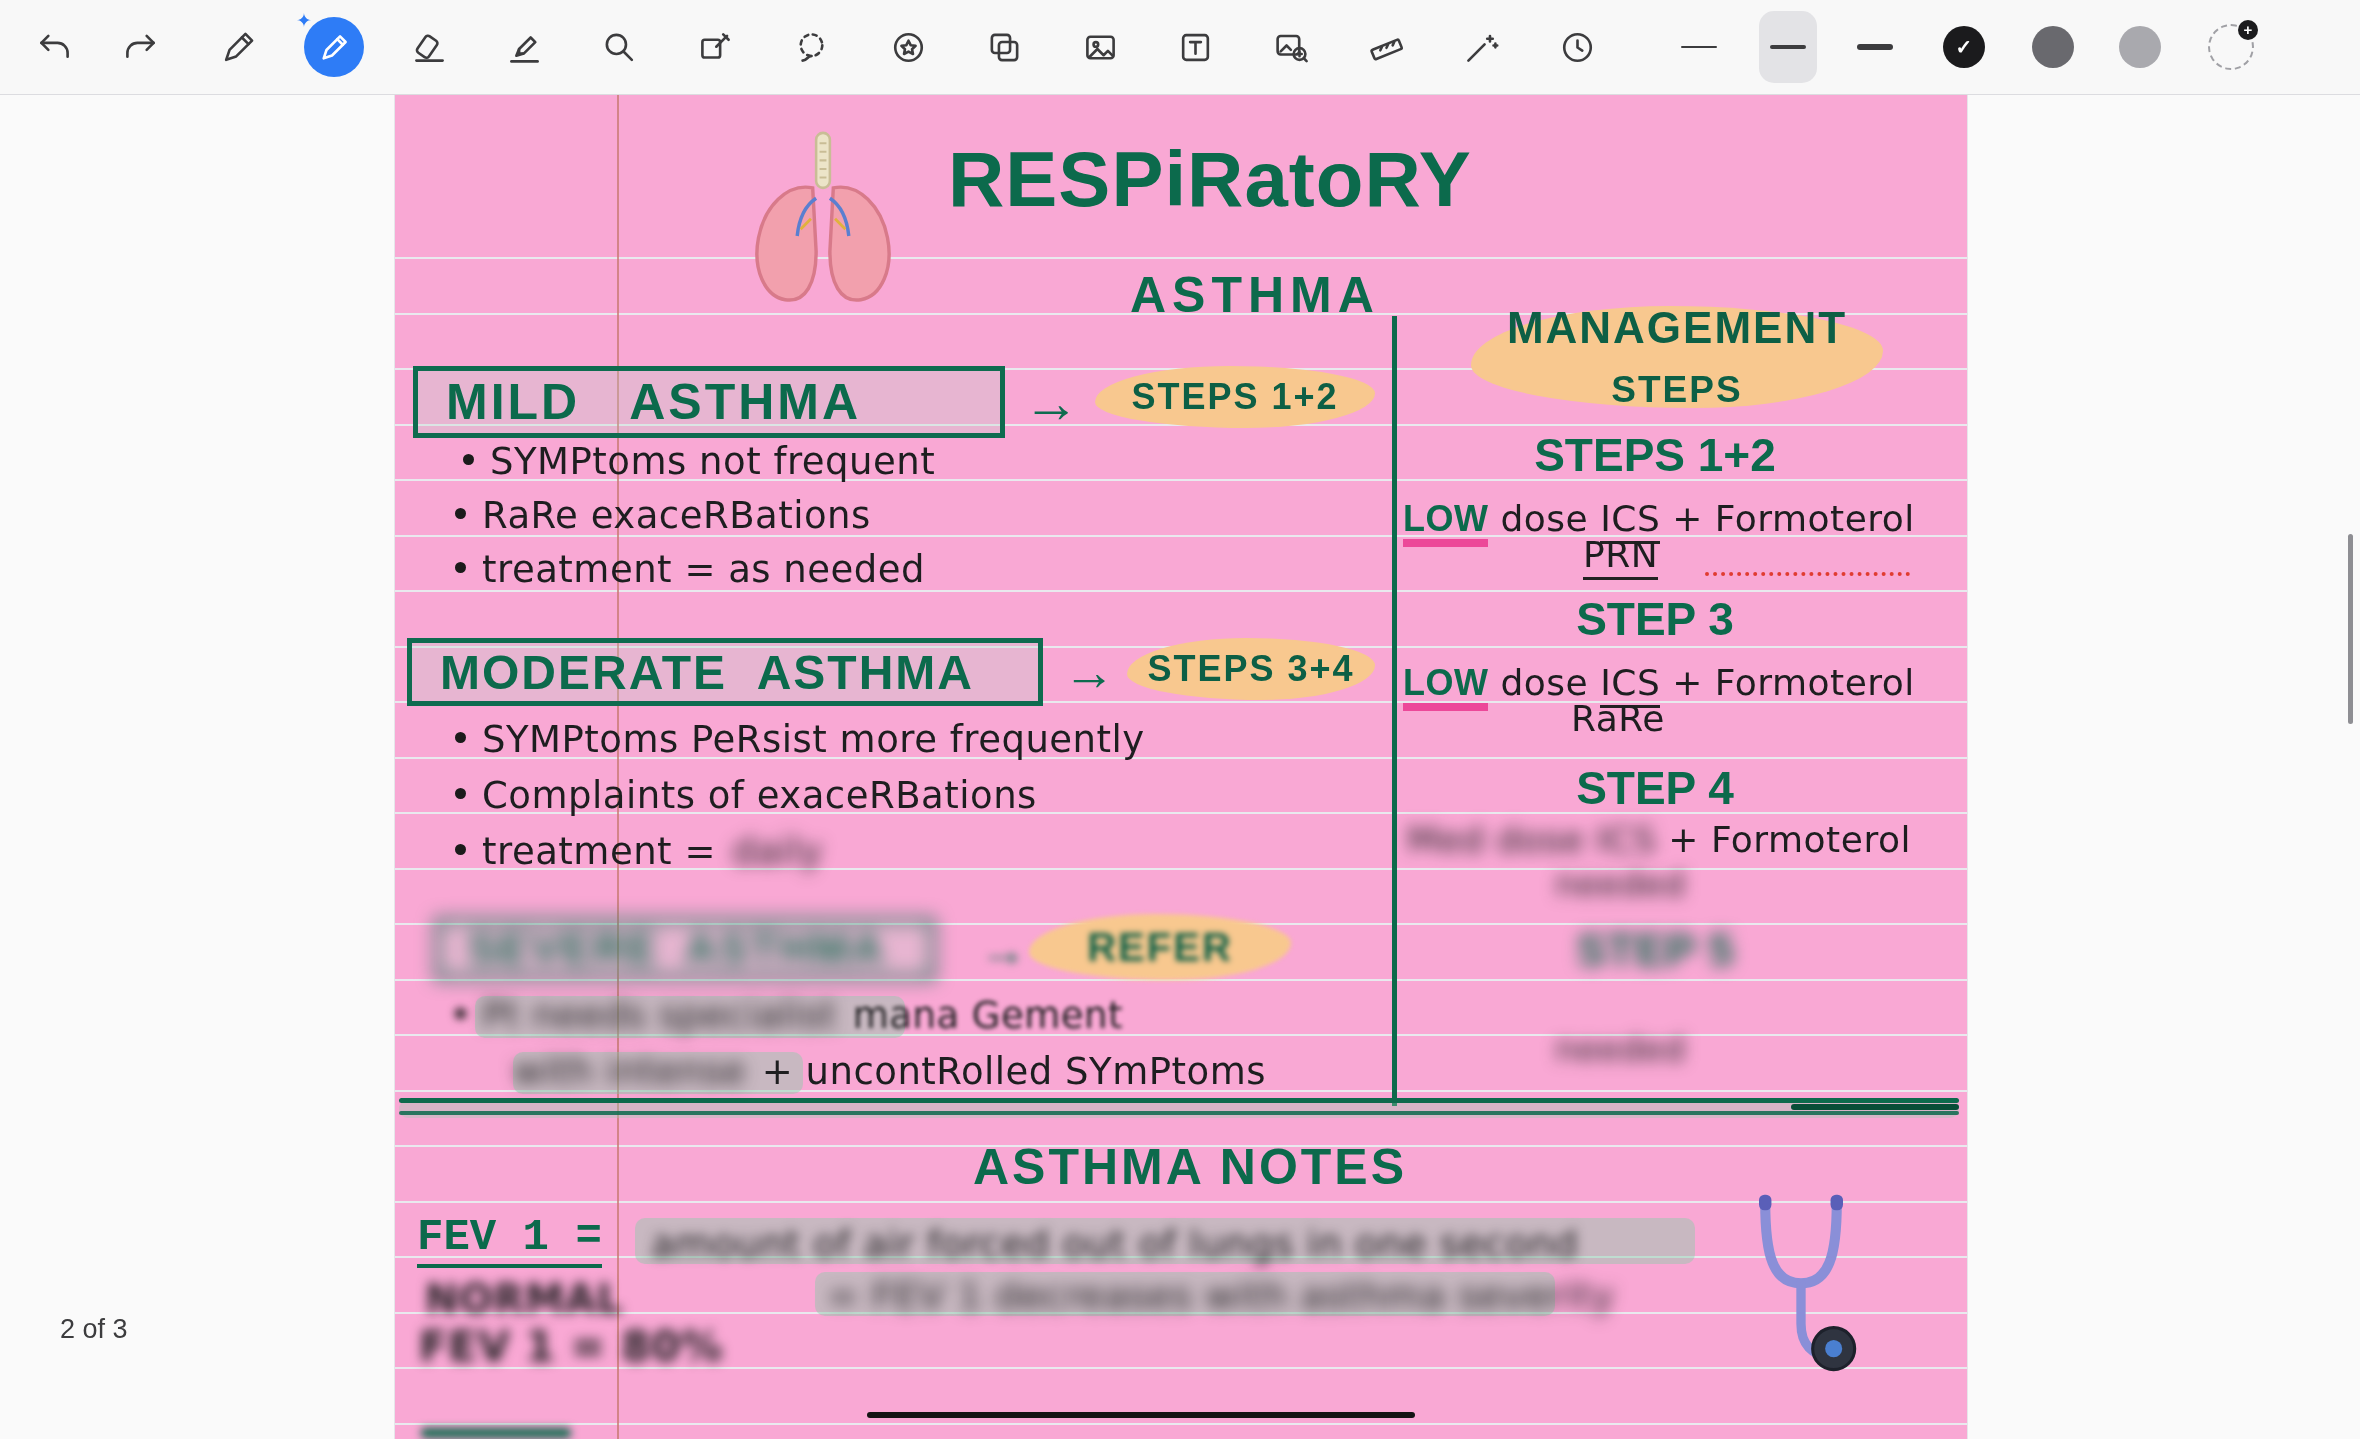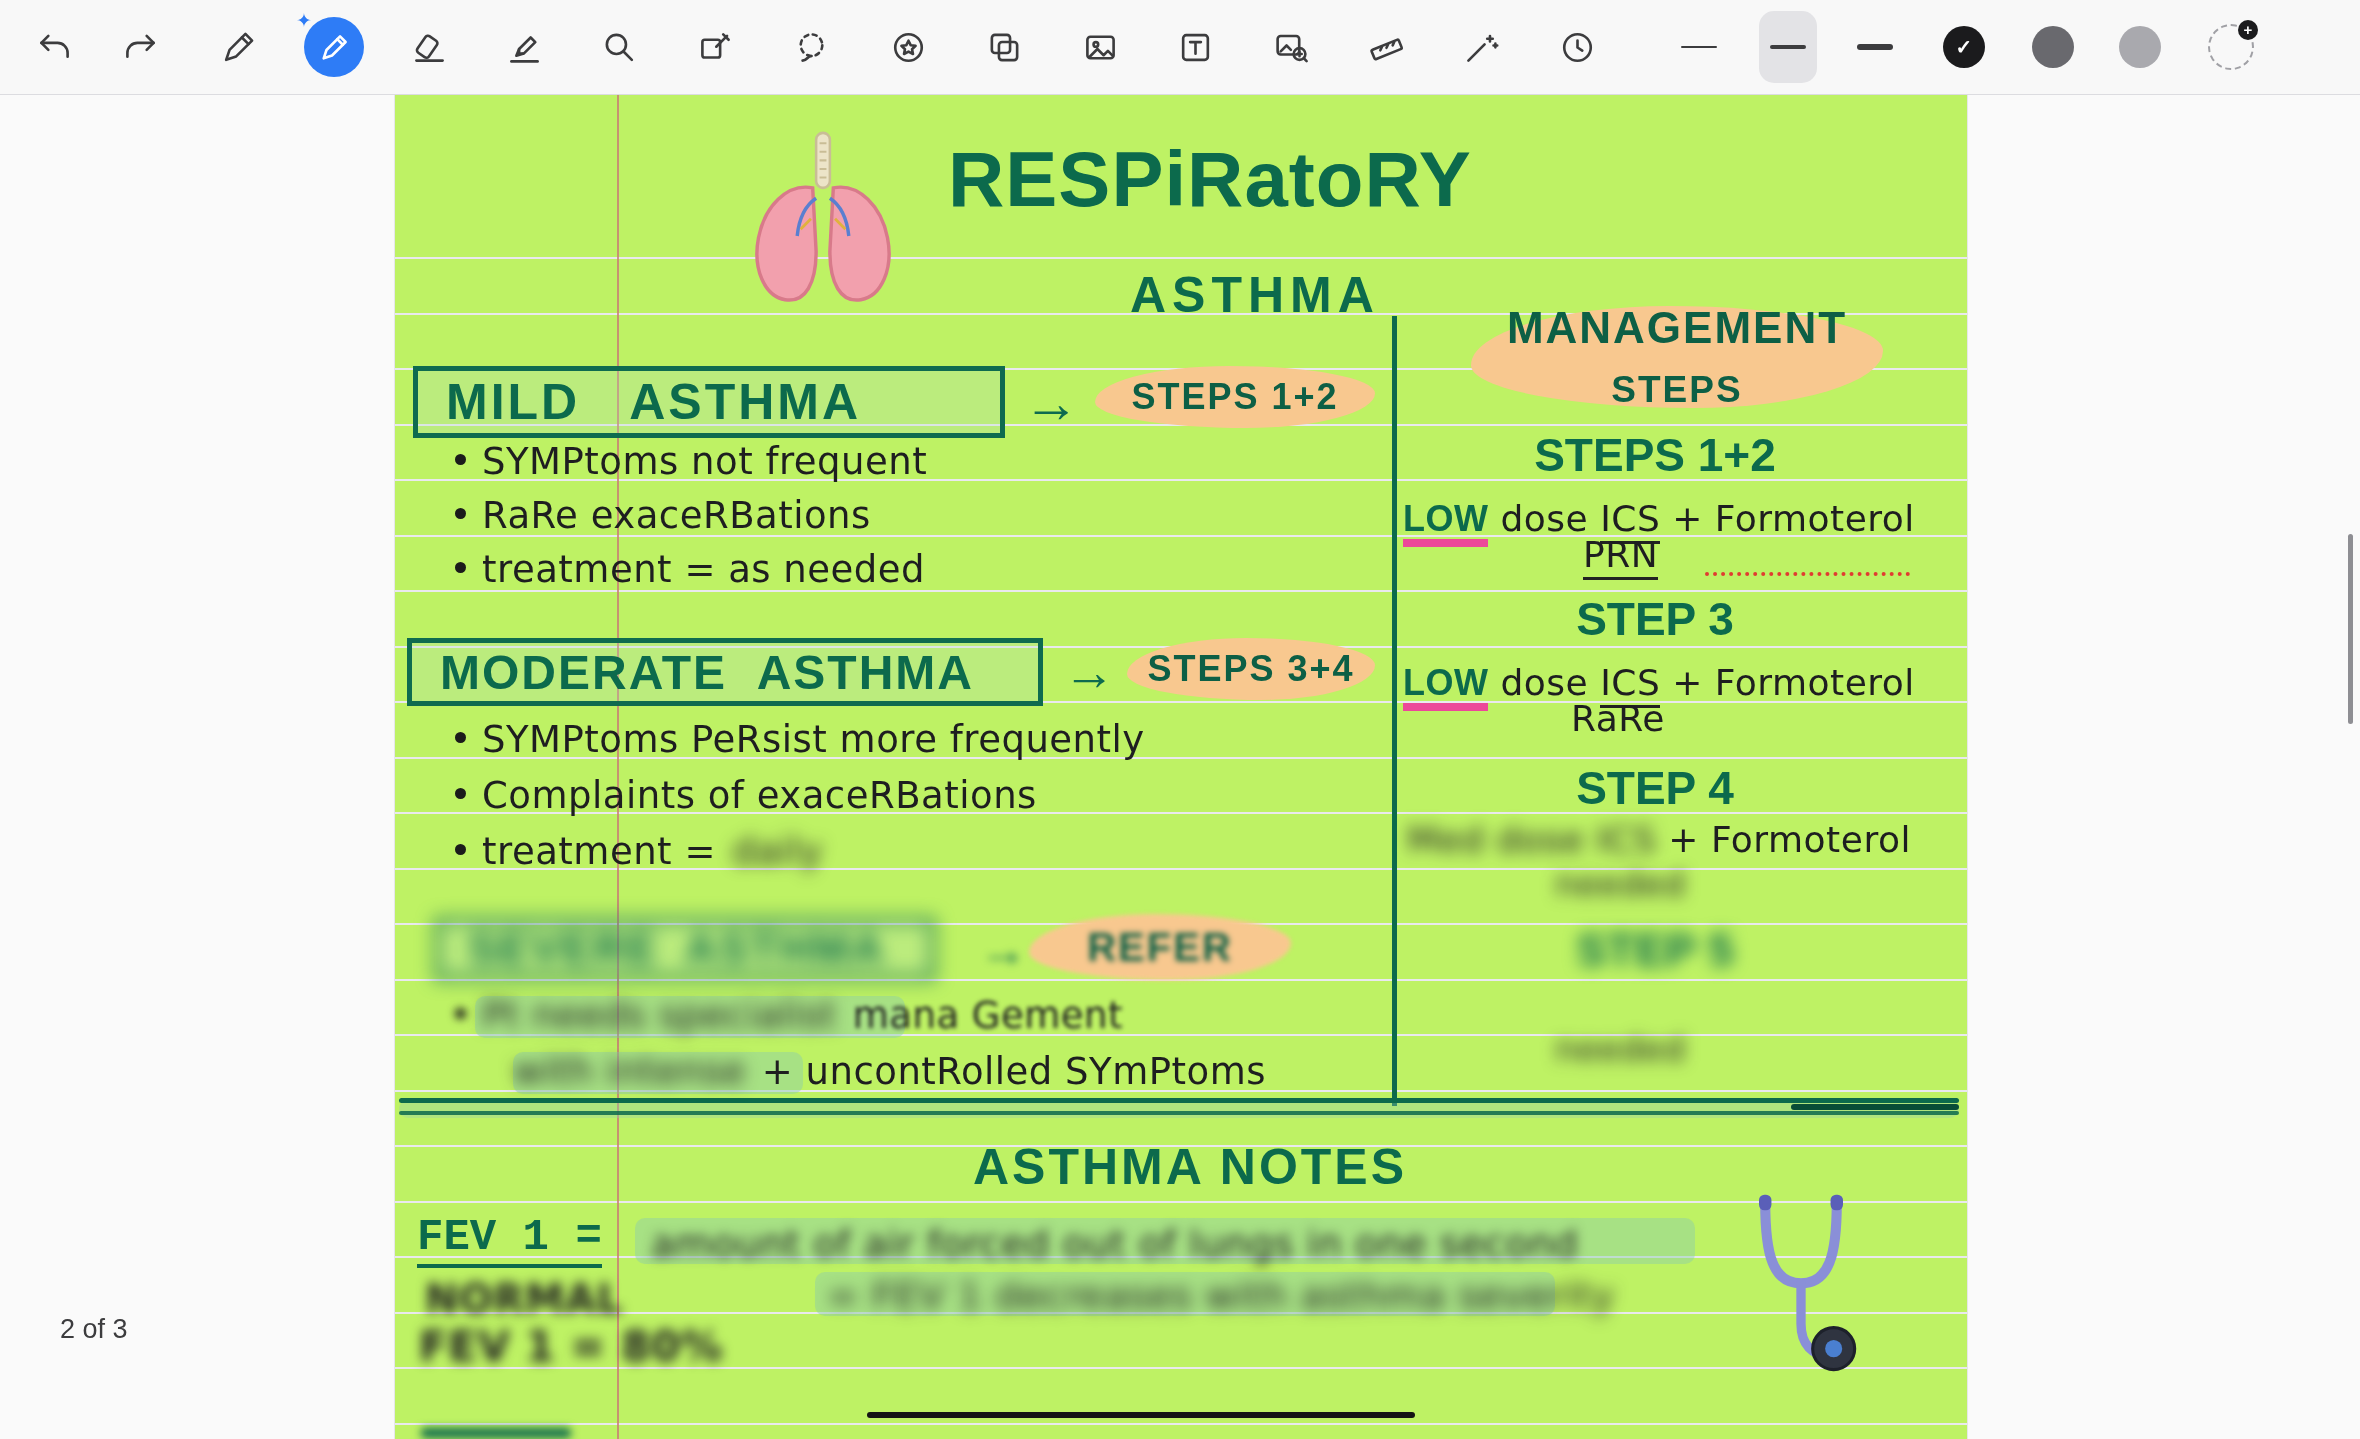--- a/index.html
+++ b/index.html
@@ -20,21 +20,21 @@
   .thickline{background:#3c3c3e;border-radius:3px;width:36px;display:block;}
   .thick-sel{background:#e3e3e6;border-radius:15px;width:58px;height:72px;}
   .swatch{border-radius:50%;width:42px;height:42px;display:flex;align-items:center;justify-content:center;
           color:#fff;font-size:20px;font-weight:700;}
   .swatch-add{width:42px;height:42px;border:2.5px dashed #a0a0a5;border-radius:50%;position:relative;background:transparent;}
   .plus-badge{position:absolute;right:-6px;top:-6px;width:20px;height:20px;border-radius:50%;
               background:#1b1b1d;color:#fff;font-size:15px;line-height:20px;text-align:center;font-weight:700;}
 
   
   .canvas{position:absolute;left:0;top:94px;right:0;bottom:0;background:#fafafa;}
-  .page{position:absolute;left:394px;top:0;width:1572px;height:1345px;background:#bef264;
+  .page{position:absolute;left:394px;top:0;width:1572px;height:1345px;background:#f9a8d4;
         border-left:1px solid #e6e6ea;border-right:1px solid #e6e6ea;overflow:hidden;}
   .rules{position:absolute;left:0;right:0;top:110px;bottom:0;pointer-events:none;
          background-image:repeating-linear-gradient(to bottom,rgba(0,0,0,0) 0 53.5px,#e9e9ee 53.5px 55.5px);}
   .margin-line{position:absolute;left:222px;top:0;bottom:0;width:2px;background:rgba(201,123,116,.8);}
   .abs{position:absolute;}
   .hw{font-family:"DejaVu Sans",sans-serif;color:#1e1e20;letter-spacing:.5px;}
   .hgreen{color:#0c6a4c;font-weight:800;font-family:"Liberation Sans",sans-serif;}
   .greenbox{border:5px solid #0e6b4f;background:rgba(180,220,200,.25);display:flex;align-items:center;
             padding-left:28px;box-sizing:border-box;}
   .blob{background:#f8c88f;border-radius:48% 52% 46% 54% / 58% 44% 56% 42%;
@@ -222,21 +222,21 @@
       <div class="abs hgreen" style="left:553px;top:40px;font-size:78px;letter-spacing:1px;">RESPiRatoRY</div>
       <div class="abs hgreen" style="left:735px;top:172px;font-size:50px;letter-spacing:6px;">ASTHMA</div>
 
       <div class="abs greenbox" style="left:18px;top:272px;width:592px;height:72px;">
         <span class="hgreen" style="font-size:50px;letter-spacing:3px;word-spacing:34px;">MILD ASTHMA</span>
       </div>
       <div class="abs arrowg" style="left:628px;top:276px;font-size:56px;">→</div>
       <div class="abs blob" style="left:700px;top:272px;width:280px;height:62px;">
         <span style="font-size:36px;">STEPS 1+2</span>
       </div>
-      <div class="abs bullet" style="left:60px;top:346px;justify-content:flex-end;">
+      <div class="abs bullet" style="left:68px;top:346px;justify-content:flex-end;">
         <span class="dot"></span>
         <span class="hw" style="font-size:37px;">SYMPtoms not frequent</span>
       </div>
       <div class="abs bullet" style="left:60px;top:400px;">
         <span class="dot"></span>
         <span class="hw" style="font-size:37px;">RaRe exaceRBations</span>
       </div>
       <div class="abs bullet" style="left:60px;top:454px;">
         <span class="dot"></span>
         <span class="hw" style="font-size:37px;">treatment = as needed</span>

